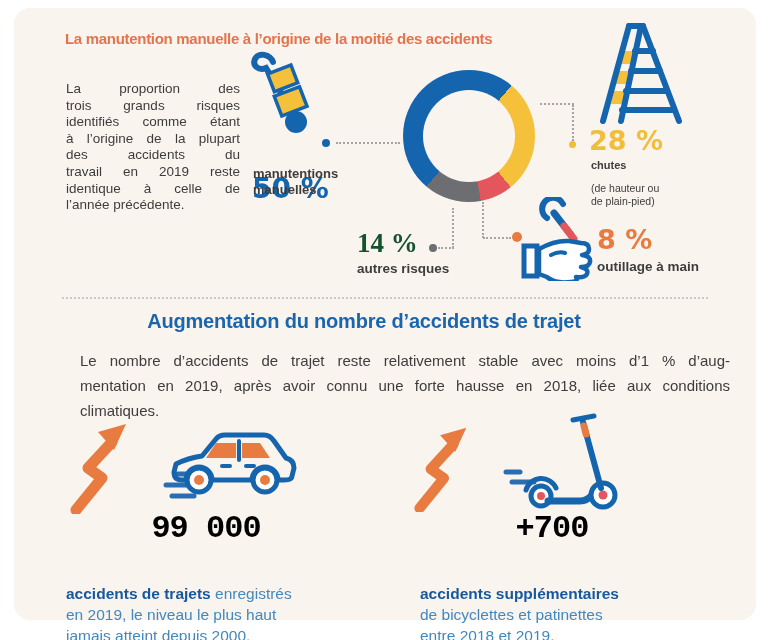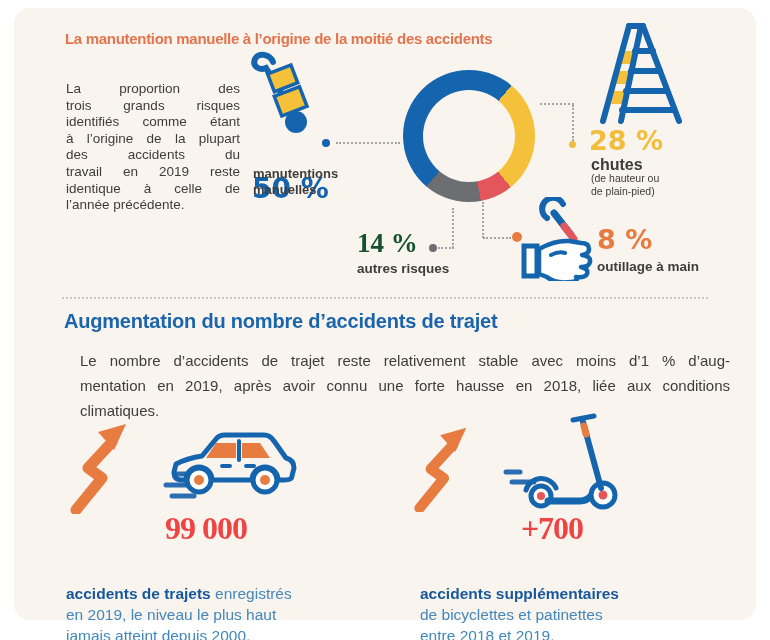--- a/index.html
+++ b/index.html
@@ -3,46 +3,46 @@
 <meta charset="utf-8">
 <style>
   html,body{margin:0;padding:0;}
   .page{position:relative;width:770px;height:640px;background:#ffffff;overflow:hidden;
         font-family:"Liberation Sans",sans-serif;}
   .canvas{position:absolute;left:14px;top:8px;width:742px;height:612px;
           background:#faf4ef;border-radius:16px;}
   .abs{position:absolute;}
   .h1-orange{color:#e4744e;font-weight:bold;font-size:15px;letter-spacing:-0.3px;
              font-family:"Liberation Sans",sans-serif;}
-  .h1-blue{color:#1b65ad;font-weight:bold;font-size:20px;letter-spacing:-0.2px;}
+  .h1-blue{color:#1b65ad;font-weight:bold;font-size:20px;letter-spacing:-0.2px;text-align:center;}
   .intro{width:174px;font-size:13.5px;line-height:16.6px;color:#3d3d3d;}
   .intro .jl{text-align:justify;text-align-last:justify;}
   .para2{width:650px;font-size:15px;line-height:25px;color:#3d3d3d;}
   .para2 .jl{text-align:justify;text-align-last:justify;}
   .big-num{font-family:"DejaVu Sans",sans-serif;font-weight:bold;}
   .pct-50{font-size:28px;color:#1565ae;margin-top:44px;}
   .pct-28{font-size:27px;color:#f0bd3d;}
   .pct-14{font-size:27px;color:#14532d;font-family:Liberation Serif, serif;}
   .pct-8{font-size:27px;color:#e87b40;}
   .stat-label{font-size:13px;font-weight:bold;color:#3d3d3d;line-height:16px;}
-  .stat-sub{font-size:10.5px;color:#3d3d3d;line-height:12.5px;font-weight:normal;}
+  .stat-sub{font-size:10.5px;color:#3d3d3d;line-height:12.5px;font-weight:normal;margin-top:10px;}
   .donut{width:132px;height:132px;border-radius:50%;
          background:conic-gradient(from 40deg,
             #f5c13a 0deg 100.8deg,
             #e4565c 100.8deg 129.6deg,
             #6d6e71 129.6deg 180deg,
             #1565ae 180deg 360deg);}
   .donut-hole{position:absolute;left:20px;top:20px;width:92px;height:92px;
               border-radius:50%;background:#faf4ef;}
   .dot{border-radius:50%;}
   .dotted-h{border-top:2px dotted #a5a5a5;height:0;}
   .dotted-v{border-left:2px dotted #a5a5a5;width:0;}
   .divider{border-top:2.5px dotted #c9c9c9;height:0;}
-  .big-orange{font-family:Liberation Serif, serif;font-weight:bold;
-              font-size:32px;color:#ef4444;text-align:center;letter-spacing:-1px;}
+  .big-orange{font-family:Liberation Mono, monospace;font-weight:bold;
+              font-size:32px;color:#000000;text-align:center;letter-spacing:-1px;}
   .foot-text{font-size:15.5px;line-height:21px;color:#4288bd;margin-top:32px;}
   .foot-text b{color:#17589c;}
 </style>
 </head>
 <body>
 
 <div class="page">
   <div class="canvas"></div>
 
   <div class="abs h1-orange" style="left:65px;top:30px;width:520px;">La manutention manuelle à l’origine de la moitié des accidents</div>
@@ -98,21 +98,21 @@
       <path d="M32 70 L73 70"></path>
       <path d="M28 89 L80 89"></path>
     </g>
   </svg>
 
   <div class="abs dotted-h" style="left:540px;top:103px;width:34px;"></div>
   <div class="abs dotted-v" style="left:572px;top:105px;height:36px;"></div>
   <div class="abs dot" style="left:569px;top:141px;width:7px;height:7px;background:#f0bd3d;"></div>
 
   <div class="abs big-num pct-28" style="left:589px;top:125px;">28 %</div>
-  <div class="abs stat-label" style="left:591px;top:157px;font-size:16px;">chutes</div>
+  <div class="abs stat-label" style="left:591px;top:157px;font-size:11px;">chutes</div>
   <div class="abs stat-sub" style="left:591px;top:172px;">
     <div>(de hauteur ou</div>
     <div>de plain-pied)</div>
   </div>
 
   <div class="abs big-num pct-14" style="left:357px;top:228px;">14 %</div>
   <div class="abs stat-label" style="left:357px;top:261px;font-size:13.5px;">autres risques</div>
   <div class="abs dot" style="left:429px;top:244px;width:8px;height:8px;background:#6d6e71;"></div>
   <div class="abs dotted-h" style="left:438px;top:247px;width:16px;"></div>
   <div class="abs dotted-v" style="left:452px;top:208px;height:40px;"></div>

